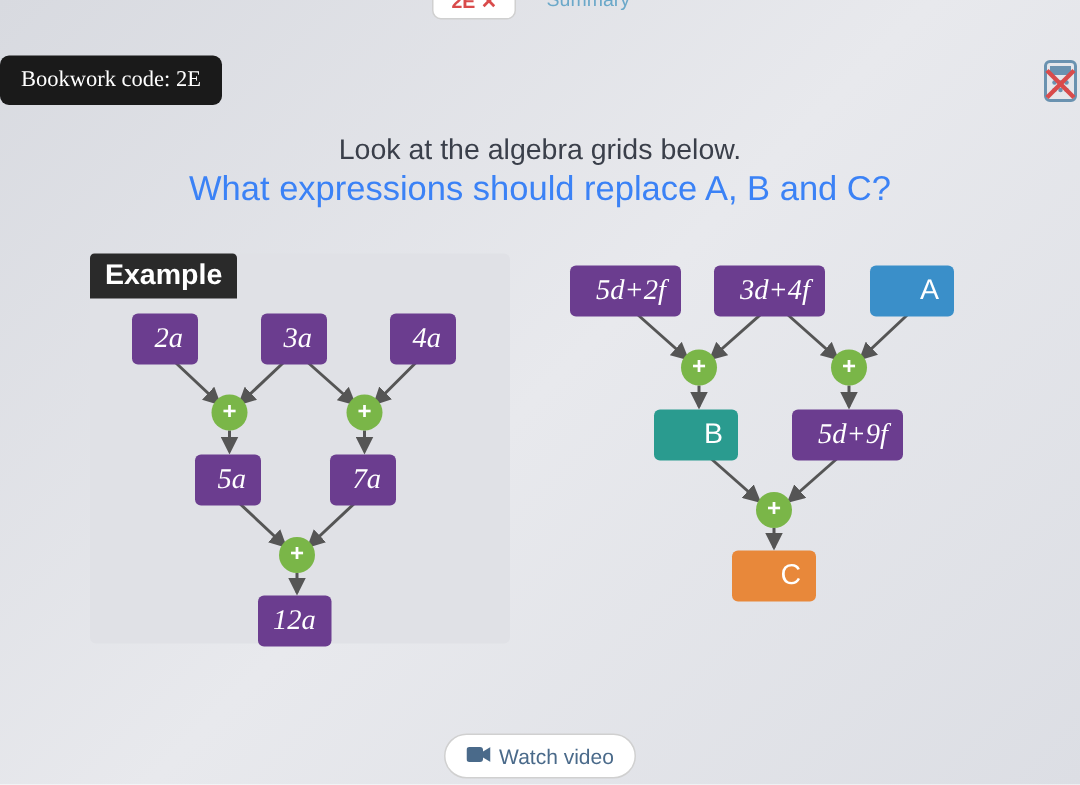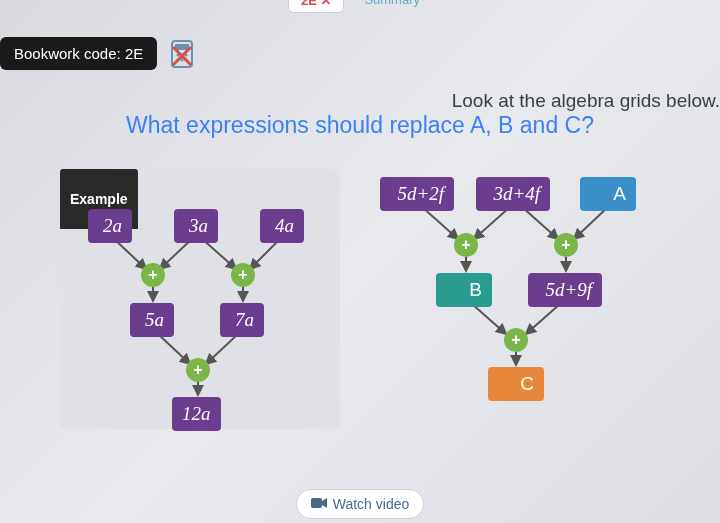--- a/index.html
+++ b/index.html
@@ -31,24 +31,25 @@
     color: #d94b4b;
     border: 1px solid #d0d0d0;
   }
   .pill.summary {
     background: transparent;
     color: #6ba8c9;
     font-weight: normal;
   }
   .header-row {
     display: flex;
-    justify-content: flex-start;
+    justify-content: space-between;
     align-items: center;
     gap: 12px;
     margin-top: 24px;
+    font-family: Liberation Serif, serif;
   }
   .bookwork {
     background: #1a1a1a;
     color: white;
     padding: 8px 14px;
     border-radius: 6px;
     font-size: 15px;
   }
   .calc-box {
     display: flex;
@@ -57,21 +58,21 @@
     color: #5a6070;
     font-size: 13px;
   }
   .calc-icon {
     width: 26px;
     height: 30px;
     position: relative;
   }
   .calc-icon svg { width: 100%; height: 100%; }
   .instruction {
-    text-align: right;
+    text-align: center;
     color: #3a3f4a;
     font-size: 19px;
     margin-top: 20px;
   }
   .question {
     text-align: center;
     color: #3b82f6;
     font-size: 23px;
   }
   .grids {
@@ -89,22 +90,22 @@
   .grid-panel.example {
     background: #e0e1e6;
     border-radius: 4px;
   }
   .example-label {
     position: absolute;
     top: 0;
     left: 0;
     background: #2a2a2a;
     color: white;
-    padding: 22px 10px;
-    font-size: 14px;
+    padding: 4px 10px;
+    font-size: 19px;
     font-weight: bold;
     border-radius: 3px 3px 0 0;
   }
   .node {
     position: absolute;
     padding: 6px 10px;
     color: white;
     font-size: 19px;
     font-style: italic;
     border-radius: 4px;

